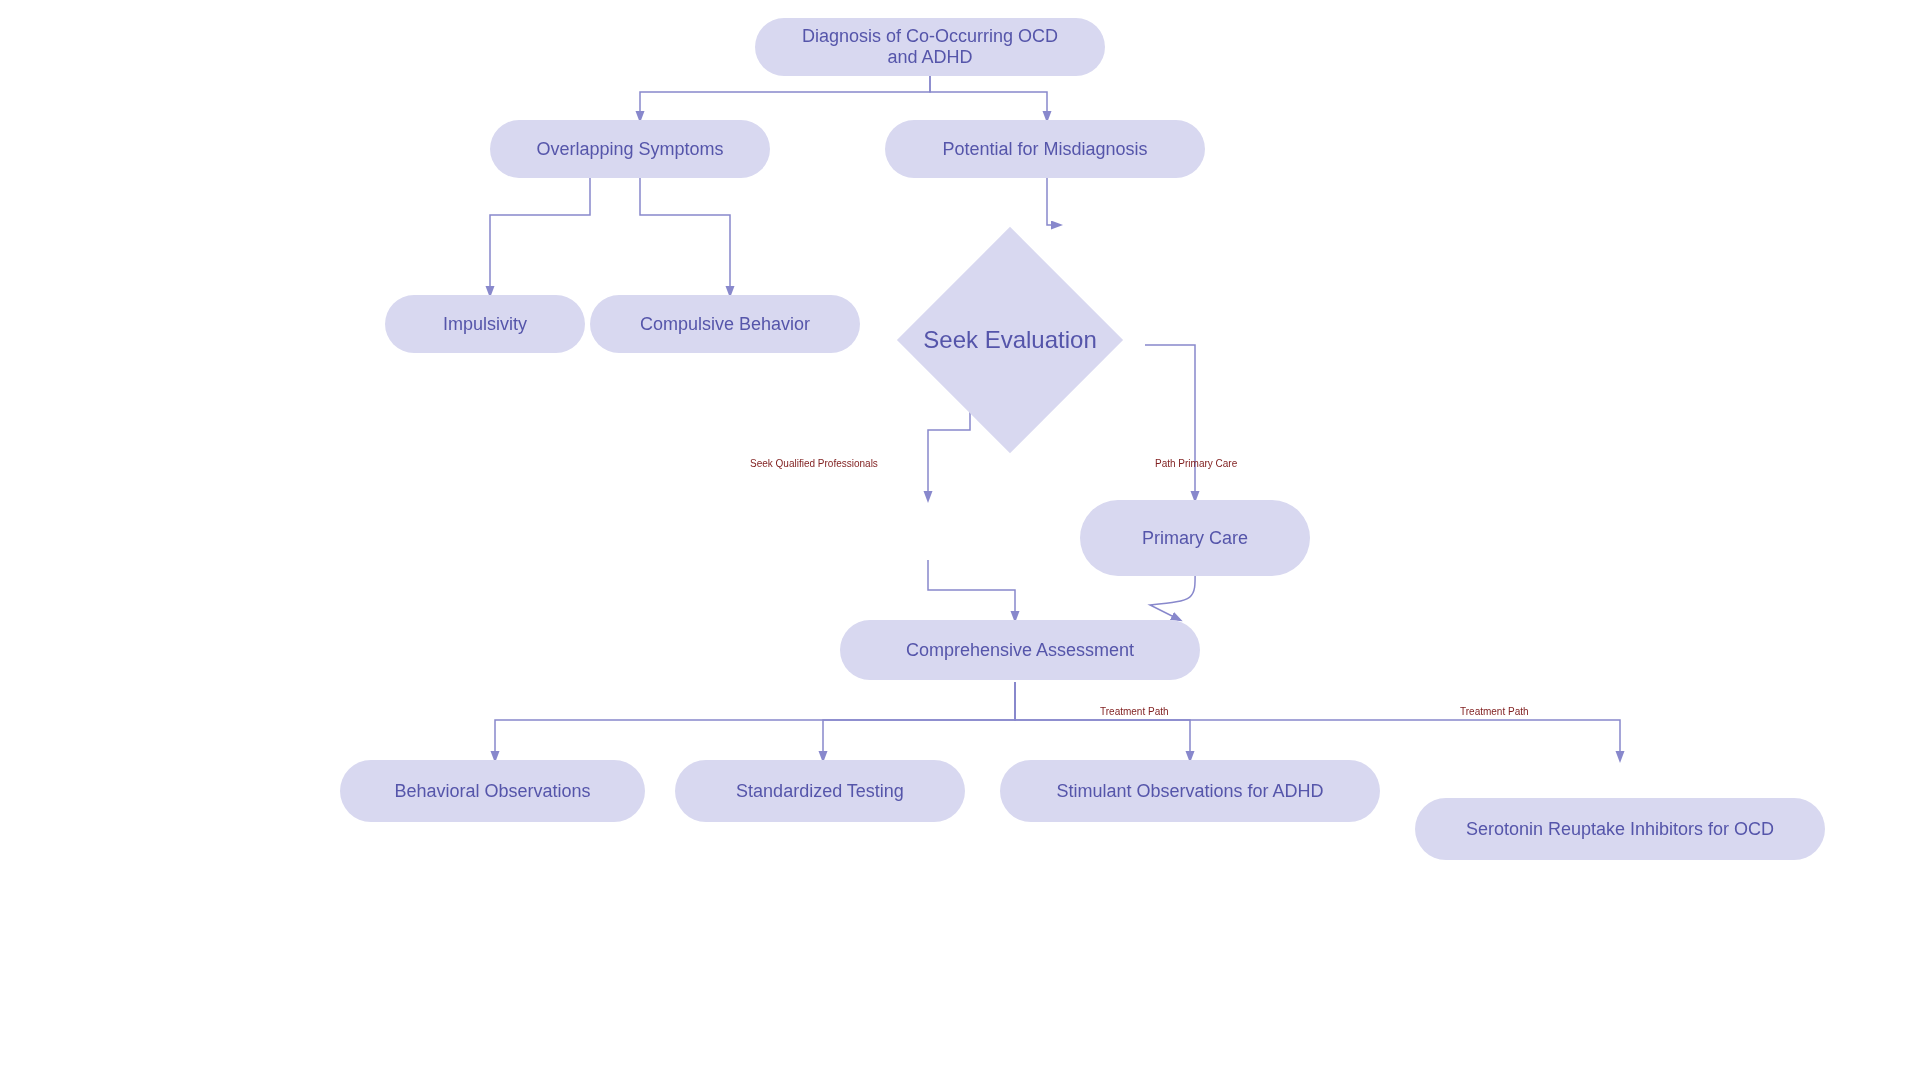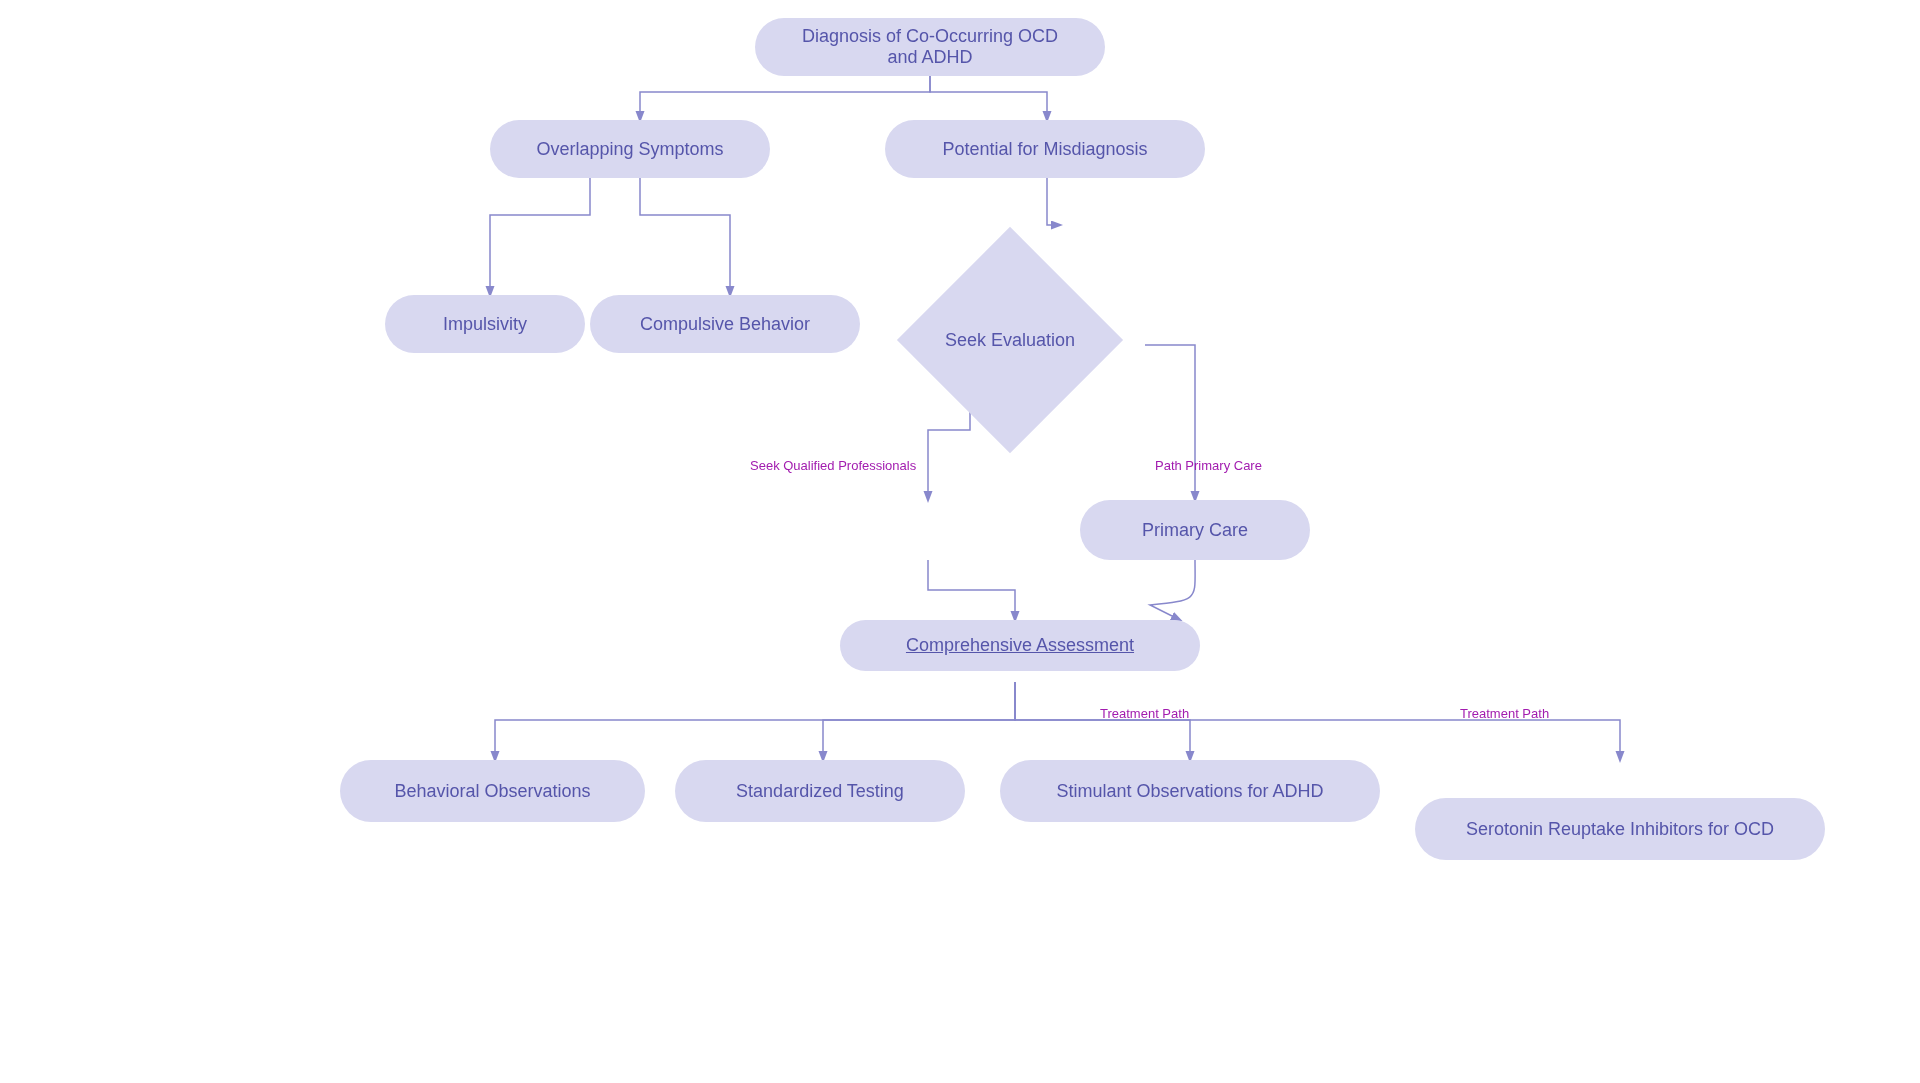--- a/index.html
+++ b/index.html
@@ -46,30 +46,30 @@
       position: absolute;
       top: 50%; left: 50%;
       margin-top: -80px;
       margin-left: -80px;
     }
     .node-diamond-text {
       position: absolute;
       top: 50%; left: 50%;
       transform: translate(-50%, -50%);
       color: #5555aa;
-      font-size: 18px;
+      font-size: 24px;
       font-weight: 500;
       text-align: center;
       white-space: nowrap;
       z-index: 2;
     }
     .edge-label {
       position: absolute;
-      color: #a21caf;
-      font-size: 13px;
+      color: #7f1d1d;
+      font-size: 10px;
       font-weight: 400;
       white-space: nowrap;
     }
   </style>
 </head>
 <body>
 
 <div class="diagram-container">
 
   <svg class="connections">
@@ -133,25 +133,25 @@
 
   <div class="edge-label" style="left:750px; top:458px;">
     <span>Seek Qualified Professionals</span>
   </div>
 
   <div class="edge-label" style="left:1155px; top:458px;">
     <span>Path Primary Care</span>
   </div>
 
 
-  <div class="node node-pill" style="left:1080px; top:500px; width:230px; height:60px;justify-content:center;">
+  <div class="node node-pill" style="left:1080px; top:500px; width:230px; height:76px;justify-content:center;">
     <span>Primary Care</span>
   </div>
 
-  <div class="node node-pill" style="left:840px; top:620px; width:360px; height:51px;text-decoration:underline;">
+  <div class="node node-pill" style="left:840px; top:620px; width:360px; height:60px;">
     <span>Comprehensive Assessment</span>
   </div>
 
   <div class="edge-label" style="left:1100px; top:706px;">
     <span>Treatment Path</span>
   </div>
 
   <div class="edge-label" style="left:1460px; top:706px;">
     <span>Treatment Path</span>
   </div>

